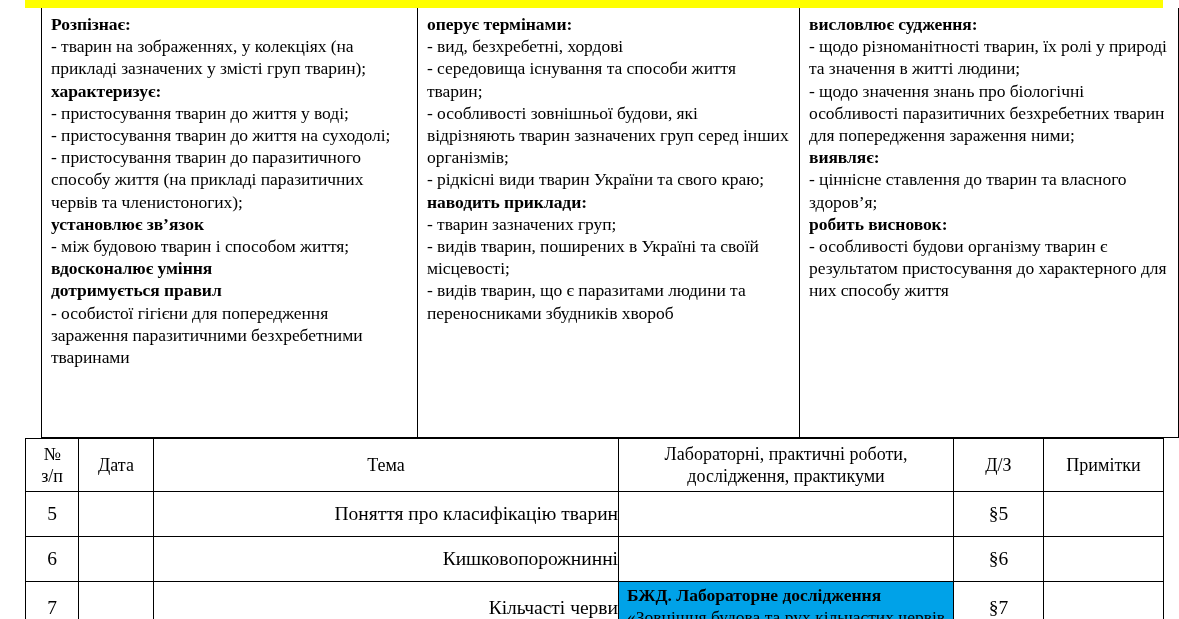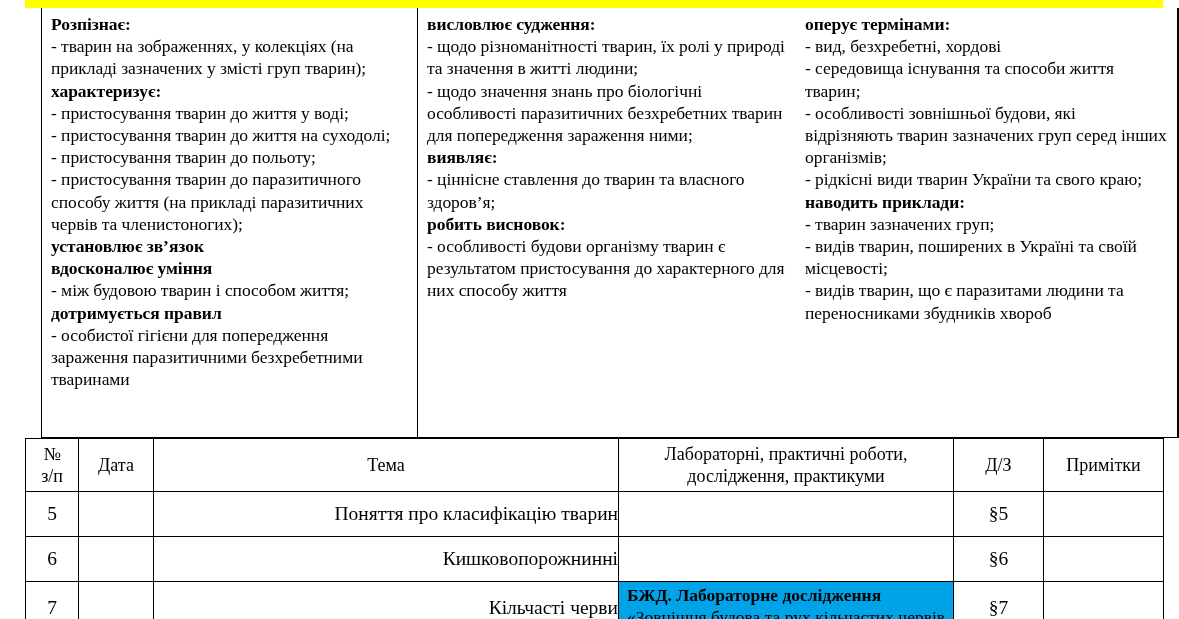--- a/index.html
+++ b/index.html
@@ -143,47 +143,46 @@
 
   <div class="yellow-band"></div>
 
   <div class="outcomes-table">
     <div class="outcomes-col c1">
         <div class="out-line bold">Розпізнає:</div>
         <div class="out-line">- тварин на зображеннях, у колекціях (на прикладі зазначених у змісті груп тварин);</div>
         <div class="out-line bold">характеризує:</div>
         <div class="out-line">- пристосування тварин до життя у воді;</div>
         <div class="out-line">- пристосування тварин до життя на суходолі;</div>
-        <div class="out-line">- пристосування тварин до польоту;</div>
         <div class="out-line">- пристосування тварин до паразитичного способу життя (на прикладі паразитичних червів та членистоногих);</div>
         <div class="out-line bold">установлює зв’язок</div>
+        <div class="out-line">- між будовою тварин і способом життя;</div>
         <div class="out-line bold">вдосконалює уміння</div>
-        <div class="out-line">- між будовою тварин і способом життя;</div>
         <div class="out-line bold">дотримується правил</div>
         <div class="out-line">- особистої гігієни для попередження зараження паразитичними безхребетними тваринами</div>
-      </div>
-    <div class="outcomes-col c3">
-        <div class="out-line bold">висловлює судження:</div>
-        <div class="out-line">- щодо різноманітності тварин, їх ролі у природі та значення в житті людини;</div>
-        <div class="out-line">- щодо значення знань про біологічні особливості паразитичних безхребетних тварин для попередження зараження ними;</div>
-        <div class="out-line bold">виявляє:</div>
-        <div class="out-line">- ціннісне ставлення до тварин та власного здоров’я;</div>
-        <div class="out-line bold">робить висновок:</div>
-        <div class="out-line">- особливості будови організму тварин є результатом пристосування до характерного для них способу життя</div>
       </div>
     <div class="outcomes-col c2">
         <div class="out-line bold">оперує термінами:</div>
         <div class="out-line">- вид, безхребетні, хордові</div>
         <div class="out-line">- середовища існування та способи життя тварин;</div>
         <div class="out-line">- особливості зовнішньої будови, які відрізняють тварин зазначених груп серед інших організмів;</div>
         <div class="out-line">- рідкісні види тварин України та свого краю;</div>
         <div class="out-line bold">наводить приклади:</div>
         <div class="out-line">- тварин зазначених груп;</div>
         <div class="out-line">- видів тварин, поширених в Україні та своїй місцевості;</div>
         <div class="out-line">- видів тварин, що є паразитами людини та переносниками збудників хвороб</div>
+      </div>
+    <div class="outcomes-col c3">
+        <div class="out-line bold">висловлює судження:</div>
+        <div class="out-line">- щодо різноманітності тварин, їх ролі у природі та значення в житті людини;</div>
+        <div class="out-line">- щодо значення знань про біологічні особливості паразитичних безхребетних тварин для попередження зараження ними;</div>
+        <div class="out-line bold">виявляє:</div>
+        <div class="out-line">- ціннісне ставлення до тварин та власного здоров’я;</div>
+        <div class="out-line bold">робить висновок:</div>
+        <div class="out-line">- особливості будови організму тварин є результатом пристосування до характерного для них способу життя</div>
       </div>
   </div>
 
   <table class="schedule-table">
     <colgroup>
       <col class="col-num">
         <col class="col-date">
         <col class="col-theme">
       <col class="col-lab">
         <col class="col-hw">

